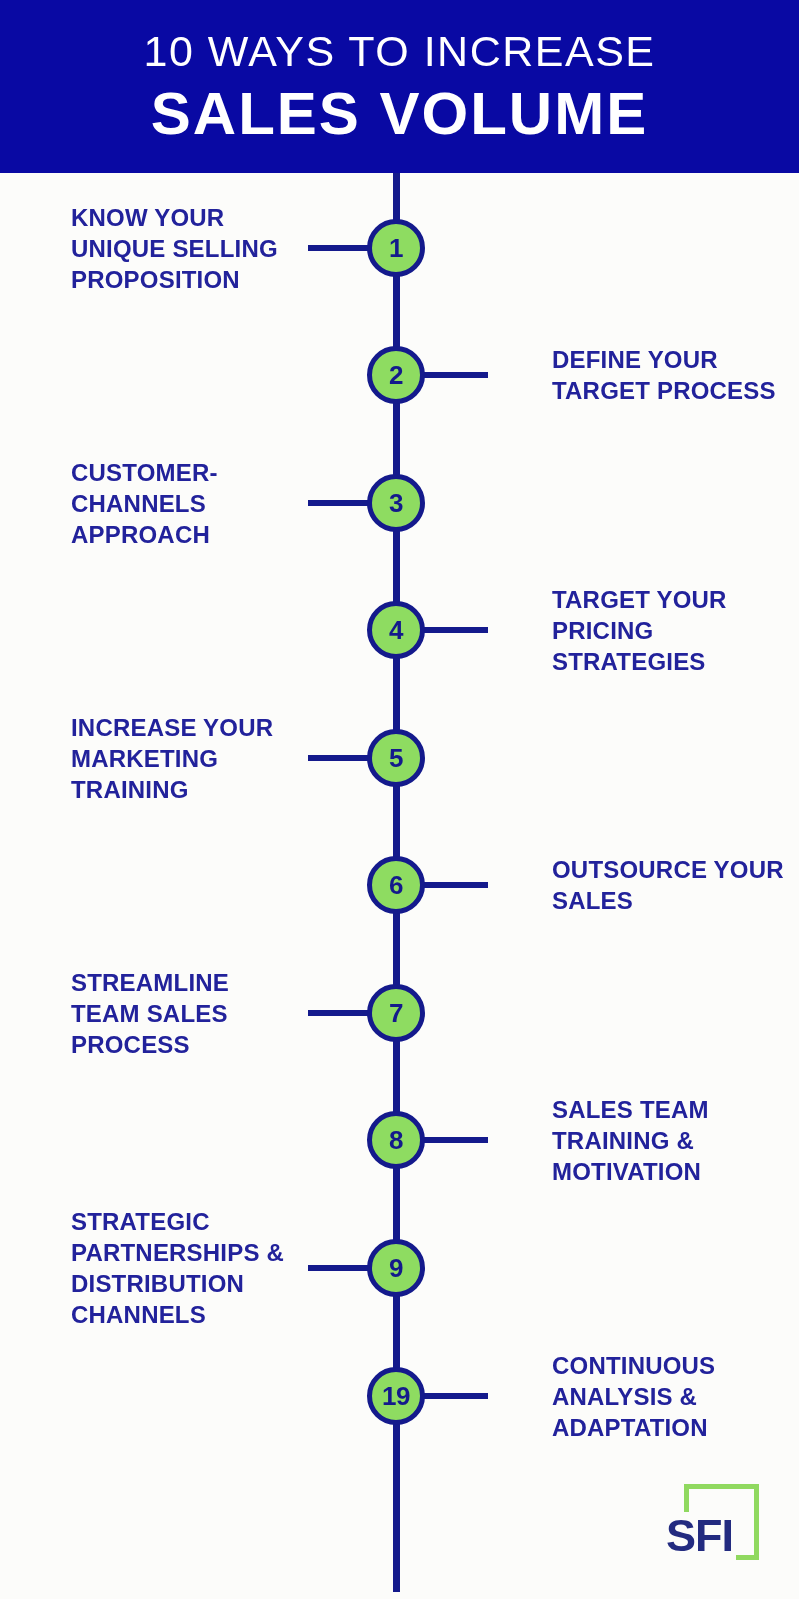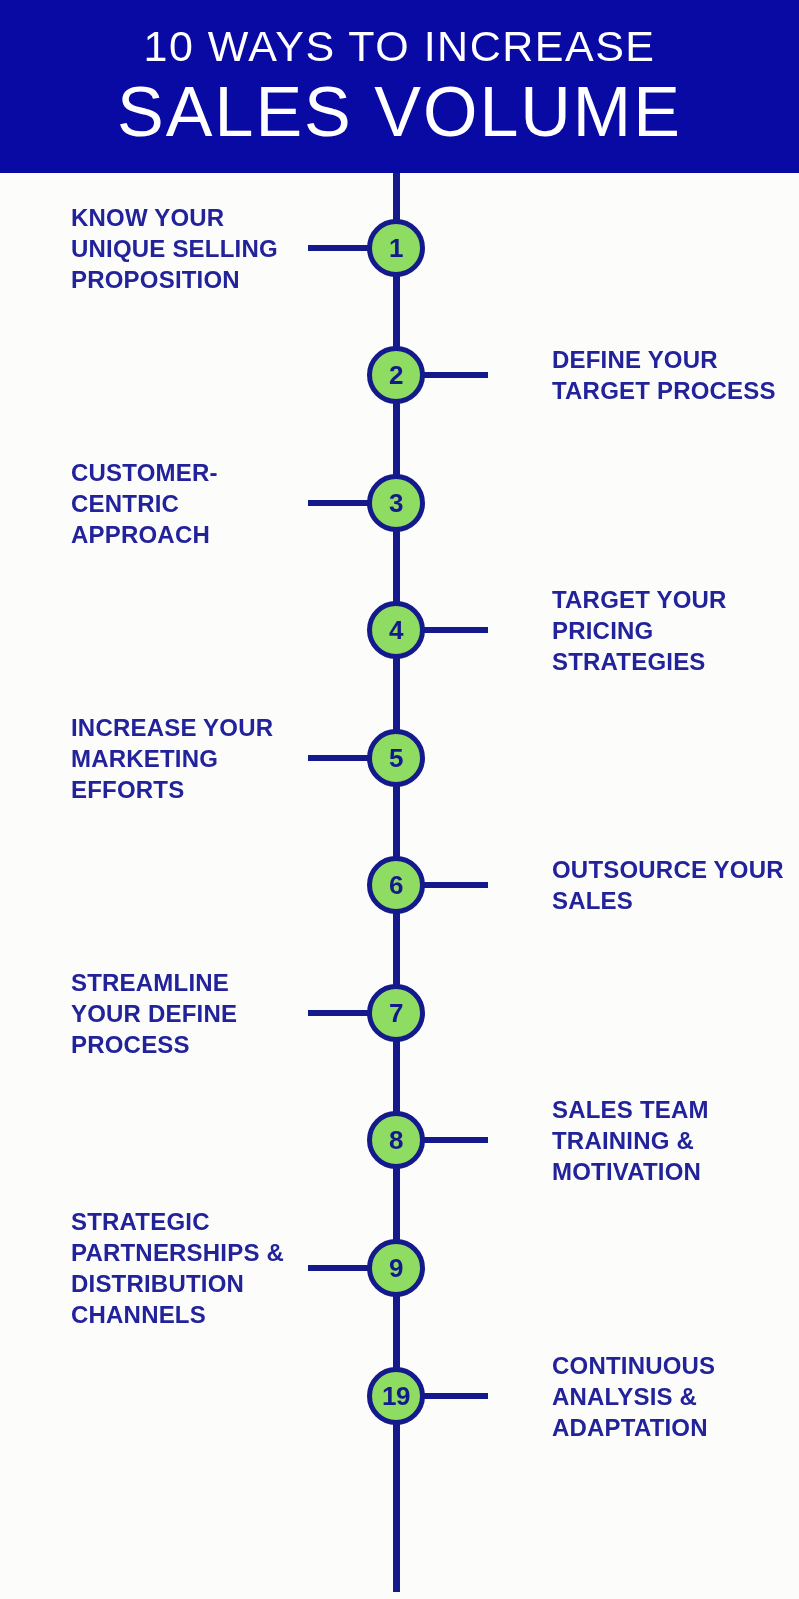--- a/index.html
+++ b/index.html
@@ -31,21 +31,21 @@
     display:flex;flex-direction:column;align-items:center;justify-content:center;
     gap:6px;
   }
   .header .sub{
     color:var(--header-text);
     font-size:43px;font-weight:500;letter-spacing:1.5px;
     line-height:1.1;
   }
   .header .main{
     color:var(--header-text);
-    font-size:70px;font-weight:400;letter-spacing:2px;
+    font-size:60px;font-weight:700;letter-spacing:2px;
     line-height:1.05;
   }
   
   .vline{
     position:absolute;
     left:393px;top:173px;bottom:7px;width:7px;
     background:var(--line-navy);
     z-index:0;
   }
   
@@ -120,60 +120,60 @@
     <div class="label">DEFINE YOUR
 TARGET PROCESS</div>
     <div class="connector"></div>
     <div class="node">
         <span>2</span>
       </div>
   </div>
 
   <div class="entry left" style="top:503px">
     <div class="label">CUSTOMER-
-CENTRIC
+CHANNELS
 APPROACH</div>
     <div class="connector"></div>
     <div class="node">
         <span>3</span>
       </div>
   </div>
 
   <div class="entry right" style="top:630px">
     <div class="label">TARGET YOUR
 PRICING
 STRATEGIES</div>
     <div class="connector"></div>
     <div class="node">
         <span>4</span>
       </div>
   </div>
 
   <div class="entry left" style="top:758px">
     <div class="label">INCREASE YOUR
 MARKETING
-EFFORTS</div>
+TRAINING</div>
     <div class="connector"></div>
     <div class="node">
         <span>5</span>
       </div>
   </div>
 
   <div class="entry right" style="top:885px">
     <div class="label">OUTSOURCE YOUR
 SALES</div>
     <div class="connector"></div>
     <div class="node">
         <span>6</span>
       </div>
   </div>
 
   <div class="entry left" style="top:1013px">
     <div class="label">STREAMLINE
-YOUR DEFINE
+TEAM SALES
 PROCESS</div>
     <div class="connector"></div>
     <div class="node">
         <span>7</span>
       </div>
   </div>
 
   <div class="entry right" style="top:1140px">
     <div class="label">SALES TEAM
 TRAINING &amp;
@@ -198,14 +198,18 @@
   <div class="entry right" style="top:1396px">
     <div class="label">CONTINUOUS
 ANALYSIS &amp;
 ADAPTATION</div>
     <div class="connector"></div>
     <div class="node">
         <span>19</span>
       </div>
   </div>
 
+  <div class="logo">
+    <div class="logo-frame"></div>
+    <div class="logo-text">SFI</div>
+  </div>
 
 </div>
 
 </body></html>

